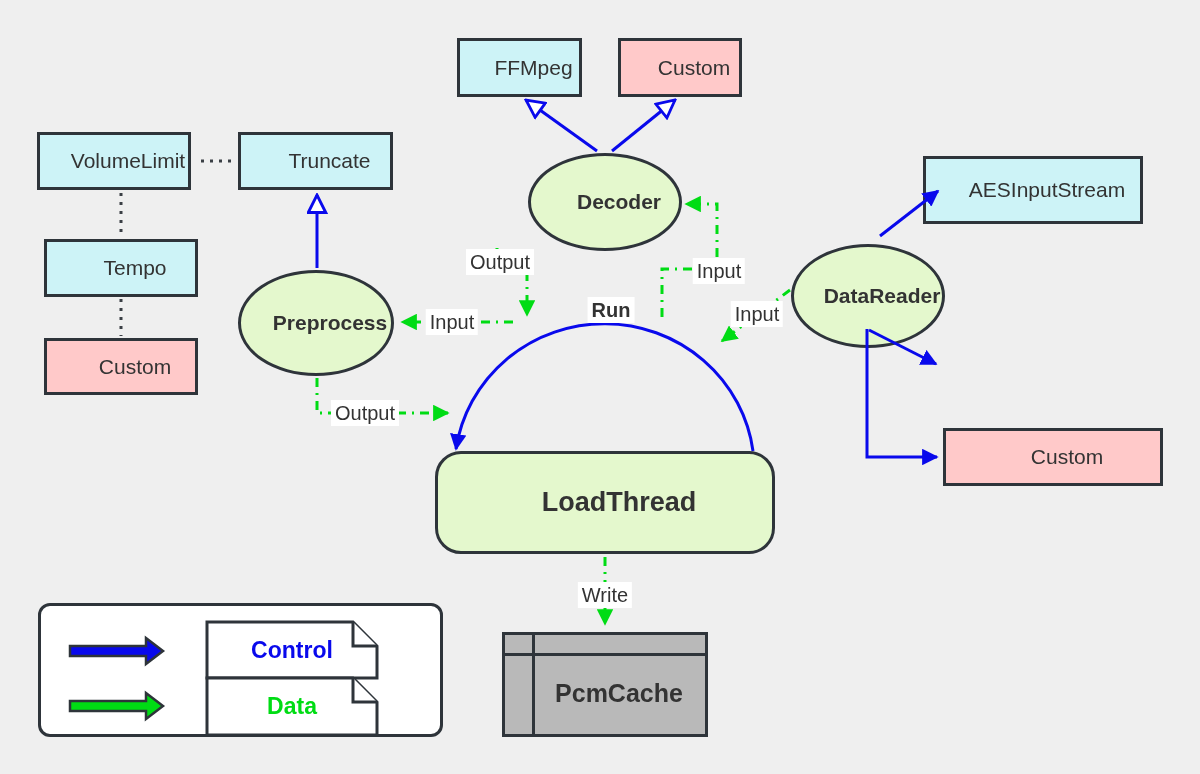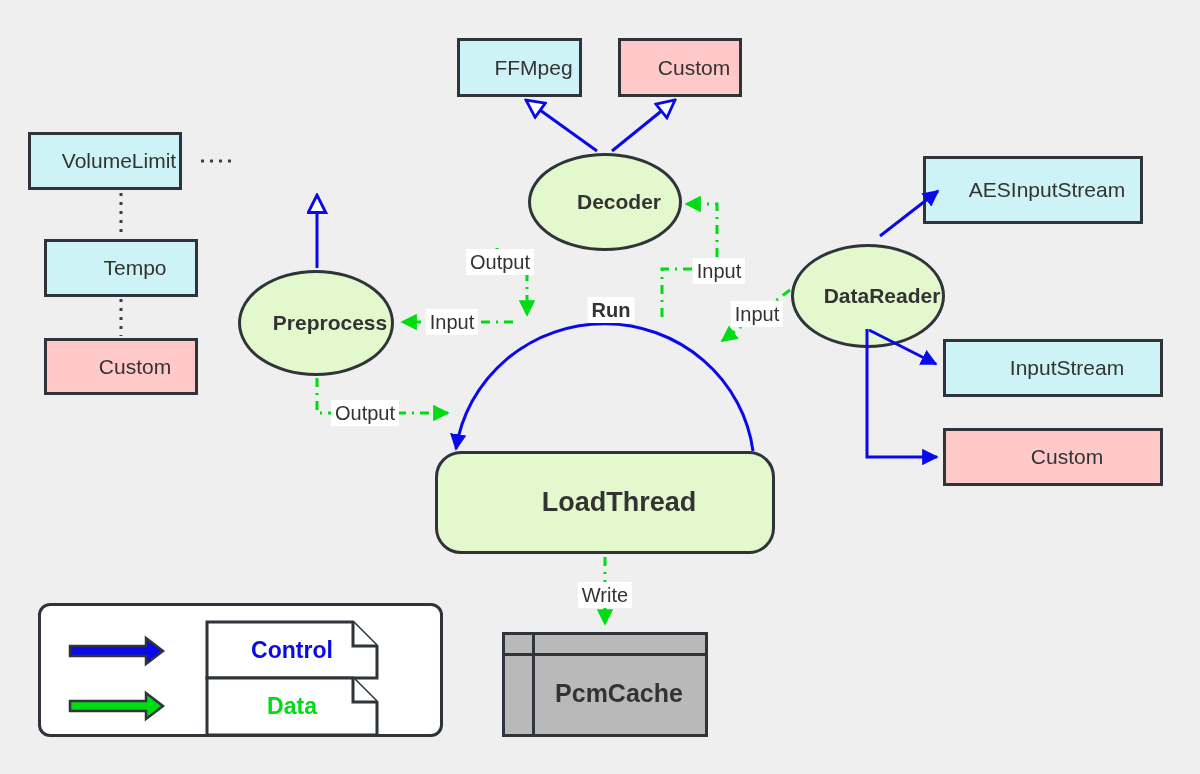--- a/index.html
+++ b/index.html
@@ -66,34 +66,34 @@
 <body>
 
 <div id="canvas">
 
   <div class="node cyan" style="left:457px;top:38px;width:125px;height:59px">
     <span>FFMpeg</span>
   </div>
   <div class="node pink" style="left:618px;top:38px;width:124px;height:59px">
     <span>Custom</span>
   </div>
-  <div class="node cyan" style="left:28px;top:132px;width:154px;height:58px">
+  <div class="node cyan" style="left:37px;top:132px;width:154px;height:58px">
     <span>VolumeLimit</span>
+  </div>
+  <div class="node cyan" style="left:238px;top:132px;width:155px;height:58px">
+    <span>Truncate</span>
   </div>
   <div class="node cyan" style="left:44px;top:239px;width:154px;height:58px">
     <span>Tempo</span>
   </div>
   <div class="node pink" style="left:44px;top:338px;width:154px;height:57px">
     <span>Custom</span>
   </div>
   <div class="node cyan" style="left:923px;top:156px;width:220px;height:68px">
     <span>AESInputStream</span>
-  </div>
-  <div class="node cyan" style="left:943px;top:339px;width:220px;height:58px">
-    <span>InputStream</span>
   </div>
   <div class="node pink" style="left:943px;top:428px;width:220px;height:58px">
     <span>Custom</span>
   </div>
 
   <div class="node greenfill ellipse" style="left:528px;top:153px;width:154px;height:98px">
     <span>Decoder</span>
   </div>
   <div class="node greenfill ellipse" style="left:238px;top:270px;width:156px;height:106px">
     <span>Preprocess</span>

